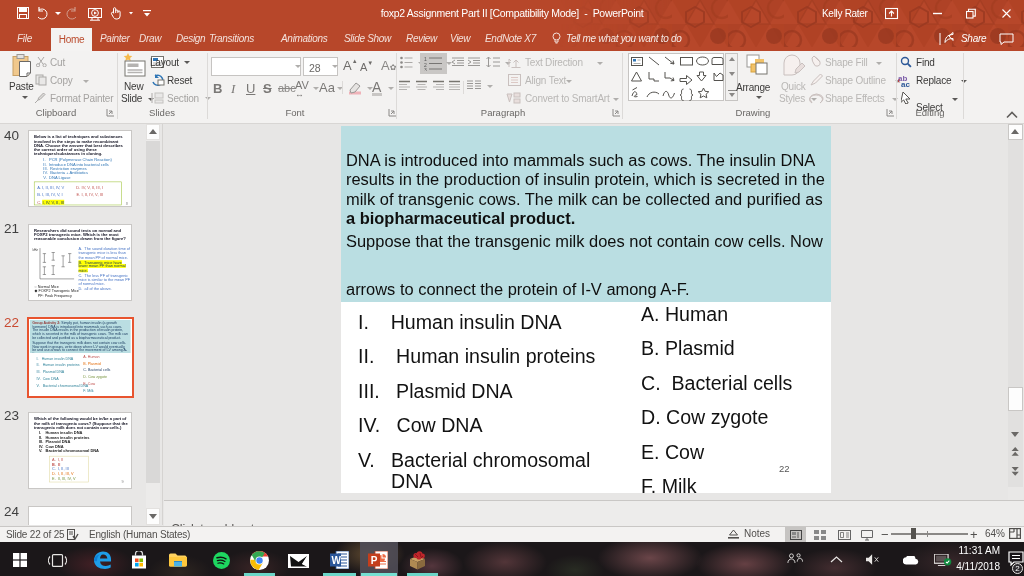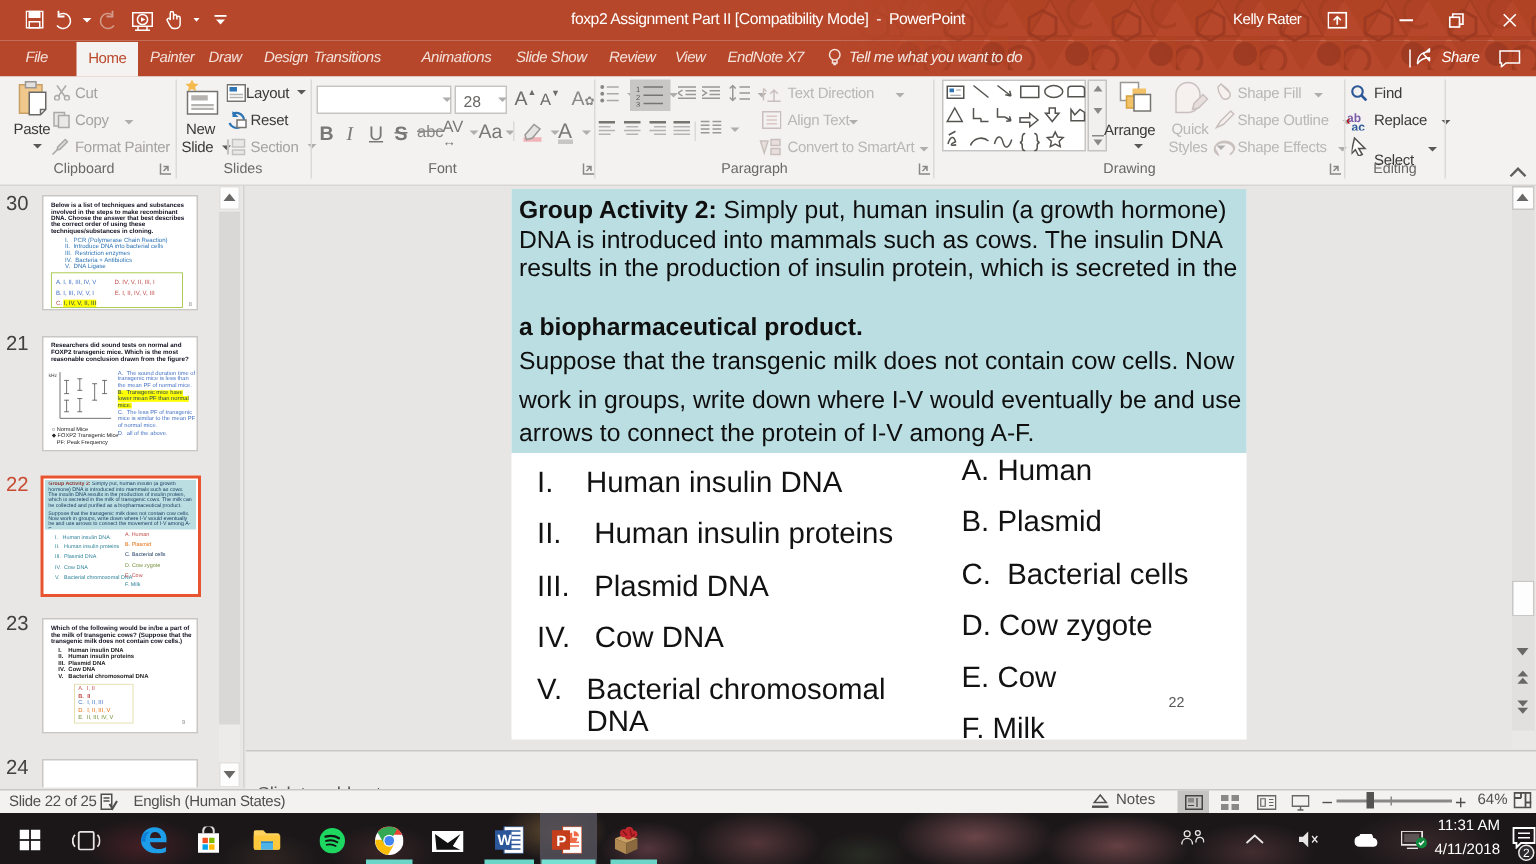--- a/index.html
+++ b/index.html
@@ -196,21 +196,21 @@
   <rect x="5.5" y="11.5" width="11" height="3.5" fill="#B5B3B1"></rect>
   <path d="M5.5 18 h15 M5.5 20.5 h15" stroke="#B5B3B1" stroke-width="1.5"></path>
 </svg>
 <div class="rtext" style="left:124px;top:81px;">New</div>
 <div class="rtext" style="left:121px;top:93px;">Slide <span class="caret" style="vertical-align:1px;"></span></div>
 <svg style="position:absolute;left:151px;top:56px;" width="13" height="12" viewBox="0 0 13 12">
       <rect x="0.5" y="0.5" width="12" height="11" fill="#fff" stroke="#76746f"></rect>
       <rect x="2" y="2" width="5" height="3" fill="#2E75B5"></rect>
       <path d="M2 7 h9 M2 9 h9" stroke="#B5B3B1"></path>
     </svg>
-<div class="rtext" style="left:164px;top:57px;">Layout <span class="caret"></span></div>
+<div class="rtext" style="left:150px;top:57px;">Layout <span class="caret"></span></div>
 <svg style="position:absolute;left:151px;top:74px;" width="14" height="12" viewBox="0 0 14 12">
       <path d="M4 2 a5 5 0 1 1 -2 6" fill="none" stroke="#2E75B5" stroke-width="1.5"></path>
       <path d="M4 0 v4 h4" fill="#2E75B5" stroke="none"></path>
       <rect x="7" y="6" width="6" height="5" fill="#fff" stroke="#76746f"></rect>
     </svg>
 <div class="rtext" style="left:167px;top:75px;">Reset</div>
 <svg style="position:absolute;left:151px;top:92px;" width="13" height="12" viewBox="0 0 13 12">
       <g stroke="#C4C2C0" fill="#E9E8E7">
         <rect x="4" y="1" width="8" height="5"></rect>
         <rect x="4" y="8" width="8" height="3"></rect>
@@ -446,21 +446,21 @@
     <div class="caret" style="position:absolute;left:949px;top:98px;"></div>
 <div class="glabel" style="left:880px;">Editing</div>
 <div class="gsep" style="left:963px;"></div>
 <svg style="position:absolute;left:1005px;top:110px;" width="14" height="9" viewBox="0 0 14 9">
       <path d="M2 7.5 l5 -5 l5 5" stroke="#605E5C" stroke-width="1.6" fill="none"></path>
     </svg>
 </div>
 
 <div id="thumbpanel"></div>
 <div id="thumbs">
-<div class="tnum" style="top:128px;">30</div>
+<div class="tnum" style="top:128px;">40</div>
 <div class="thumb" style="top:130px;height:77px;">
  <div class="tc">
   <div style="position:absolute;left:9px;top:7px;width:172px;color:#101020;font-weight:bold;font-size:7.6px;line-height:7.8px;">Below is a list of techniques and substances involved in the steps to make recombinant DNA. Choose the answer that best describes the correct order of using these techniques/substances in cloning.</div>
   <div style="position:absolute;left:26px;top:49px;width:165px;color:#2E75B5;font-size:7.4px;line-height:8px;">I.&nbsp;&nbsp;&nbsp;PCR (Polymerase Chain Reaction)<br>II.&nbsp;&nbsp;Introduce DNA into bacterial cells<br>III.&nbsp;&nbsp;Restriction enzymes<br>IV.&nbsp;&nbsp;Bacteria + Antibiotics<br>V.&nbsp;&nbsp;DNA Ligase</div>
   <div style="position:absolute;left:9px;top:92px;width:160px;height:43px;border:1.6px solid #9CC234;"></div>
   <div style="position:absolute;left:15px;top:97px;width:150px;font-size:7.4px;line-height:13px;color:#4472C4;">A. I, II, III, IV, V<span style="color:#C0504D;margin-left:22px;">D. IV, V, II, III, I</span><br>B. I, III, IV, V, I<span style="color:#C0504D;margin-left:25px;">E. I, II, IV, V, III</span><br><span style="color:#C0504D;">C.</span> <span style="background:#FFFF00;color:#17375E;">I, IV, V, II, III</span></div>
   <div style="position:absolute;left:176px;top:128px;font-size:7px;color:#888;">8</div>
  </div>
 </div>
 <div class="tnum" style="top:221px;">21</div>
@@ -514,26 +514,25 @@
 <div style="position:absolute;left:146px;top:124px;width:14px;height:16px;background:#FDFDFD;border:1px solid #E3E1DF;"></div>
 <div style="position:absolute;left:149px;top:129px;width:0;height:0;border-left:4px solid transparent;border-right:4px solid transparent;border-bottom:5px solid #6a6866;"></div>
 <div style="position:absolute;left:146px;top:141px;width:14px;height:342px;background:#D9D8D7;"></div>
 <div style="position:absolute;left:146px;top:508px;width:14px;height:17px;background:#FDFDFD;border:1px solid #E3E1DF;"></div>
 <div style="position:absolute;left:149px;top:514px;width:0;height:0;border-left:4px solid transparent;border-right:4px solid transparent;border-top:5px solid #6a6866;"></div>
 </div>
 
 <div id="editarea"></div>
 <div id="slide">
   <div id="tealbox"></div>
-  <div class="stx" style="left:5px;top:4.5px;"><b>Group Activity 2:</b> Simply put, human insulin (a growth hormone)</div>
   <div class="stx" style="left:5px;top:24.5px;">DNA is introduced into mammals such as cows. The insulin DNA</div>
   <div class="stx" style="left:5px;top:44px;">results in the production of insulin protein, which is secreted in the</div>
+  <div class="stx" style="left:5px;top:63.5px;">milk of transgenic cows. The milk can be collected and purified as</div>
   <div class="stx" style="left:5px;top:83px;font-weight:bold;">a biopharmaceutical product.</div>
   <div class="stx" style="left:5px;top:105.5px;">Suppose that the transgenic milk does not contain cow cells. Now</div>
-  <div class="stx" style="left:5px;top:131.5px;">work in groups, write down where I-V would eventually be and use</div>
   <div class="stx" style="left:5px;top:154px;">arrows to connect the protein of I-V among A-F.</div>
 
   <div class="ltx" style="left:17px;top:185px;">I.&nbsp;&nbsp;&nbsp;&nbsp;Human insulin DNA</div>
   <div class="ltx" style="left:17px;top:219px;">II.&nbsp;&nbsp;&nbsp;&nbsp;Human insulin proteins</div>
   <div class="ltx" style="left:17px;top:254px;">III.&nbsp;&nbsp;&nbsp;Plasmid DNA</div>
   <div class="ltx" style="left:17px;top:288px;">IV.&nbsp;&nbsp;&nbsp;Cow DNA</div>
   <div class="ltx" style="left:17px;top:323px;">V.&nbsp;&nbsp;&nbsp;Bacterial chromosomal</div>
   <div class="ltx" style="left:50px;top:344px;">DNA</div>
   <div class="ltx" style="left:300px;top:177px;">A. Human</div>
   <div class="ltx" style="left:300px;top:211px;">B. Plasmid</div>

